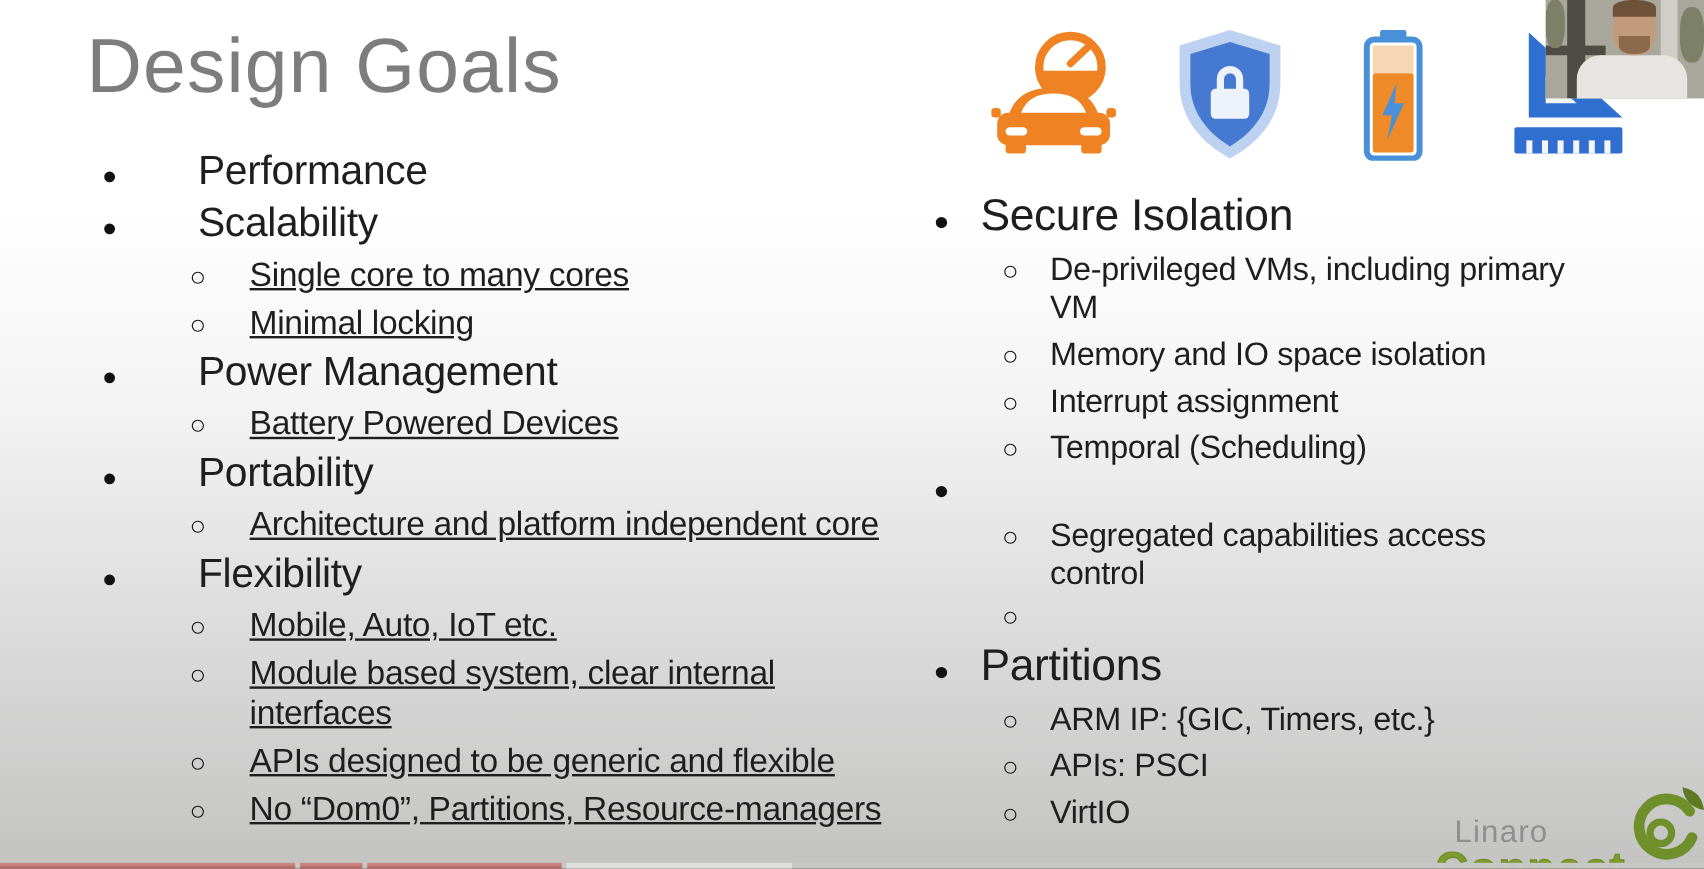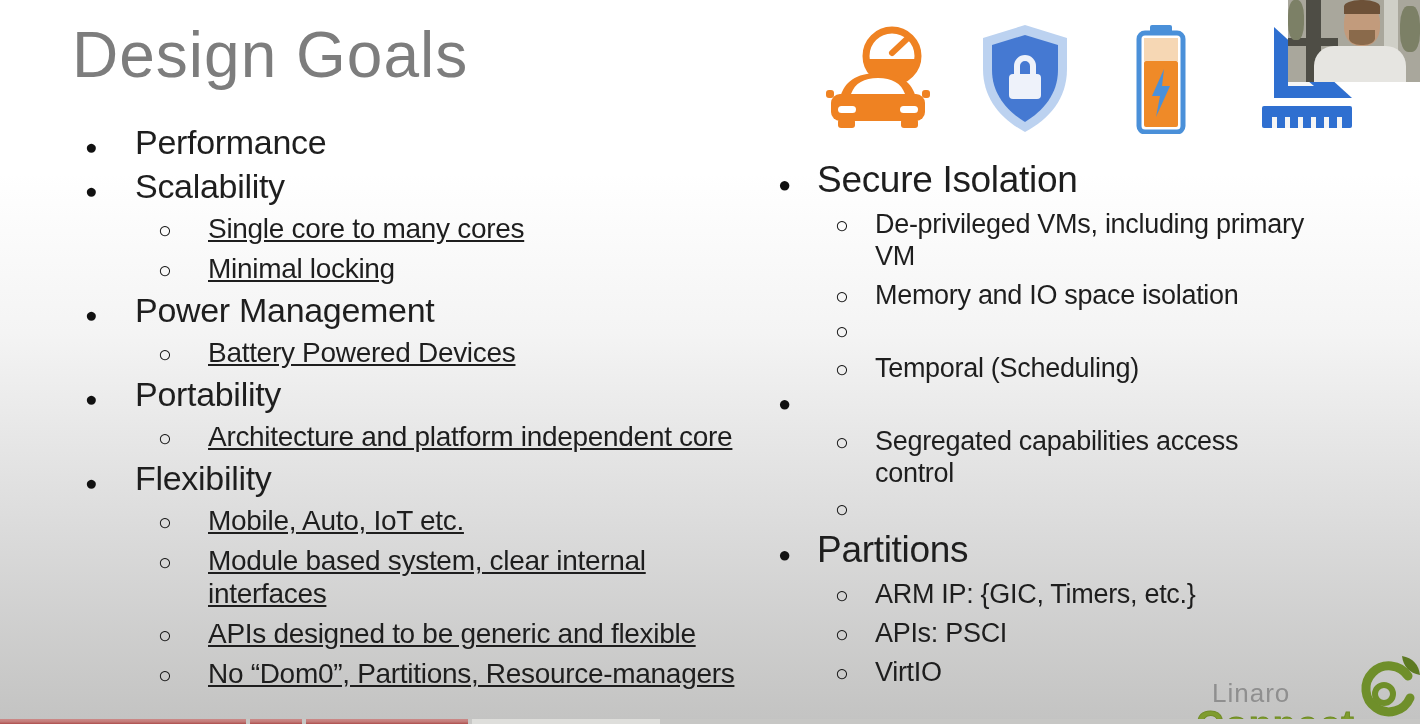--- a/index.html
+++ b/index.html
@@ -14,21 +14,21 @@
   }
   
   .col{position:absolute;color:#1e1e1e;}
   .col ul{list-style:none;margin:0;padding:0;}
   .col li{display:flex;align-items:baseline;}
   .marker{flex:none;color:#111;}
   .txt{white-space:pre;letter-spacing:-0.3px;}
   .col-left{left:85px;top:124px;width:700px;}
   .col-left .main{margin-bottom:7px;}
   .col-left .main .marker{width:50px;font-size:21px;}
-  .col-left .main .txt{font-size:34px;line-height:37px;}
+  .col-left .main .txt{font-size:34px;line-height:37px;margin-left:30px;}
   .col-left .sub{padding-left:73px;margin-bottom:7px;}
   .col-left .sub .marker{width:50px;font-size:23px;}
   .col-left .sub .txt{font-size:28px;line-height:33px;text-decoration:underline;}
   .col-right{left:778px;top:160px;width:640px;}
   .col-right .main{margin-bottom:8px;}
   .col-right .main .marker{width:39px;font-size:22px;}
   .col-right .main .txt{font-size:37px;line-height:40px;}
   .col-right .sub{padding-left:57px;margin-bottom:7px;}
   .col-right .sub .marker{width:40px;font-size:23px;}
   .col-right .sub .txt{font-size:27px;line-height:32px;}
@@ -139,20 +139,21 @@
         <span class="marker">○</span>
         <span class="txt">De-privileged VMs, including primary
 VM</span>
       </li>
       <li class="sub">
         <span class="marker">○</span>
         <span class="txt">Memory and IO space isolation</span>
       </li>
       <li class="sub">
         <span class="marker">○</span>
+        <span class="txt">Interrupt assignment</span>
       </li>
       <li class="sub">
         <span class="marker">○</span>
         <span class="txt">Temporal (Scheduling)</span>
       </li>
       <li class="main">
         <span class="marker">●</span>
       </li>
       <li class="sub">
         <span class="marker">○</span>

